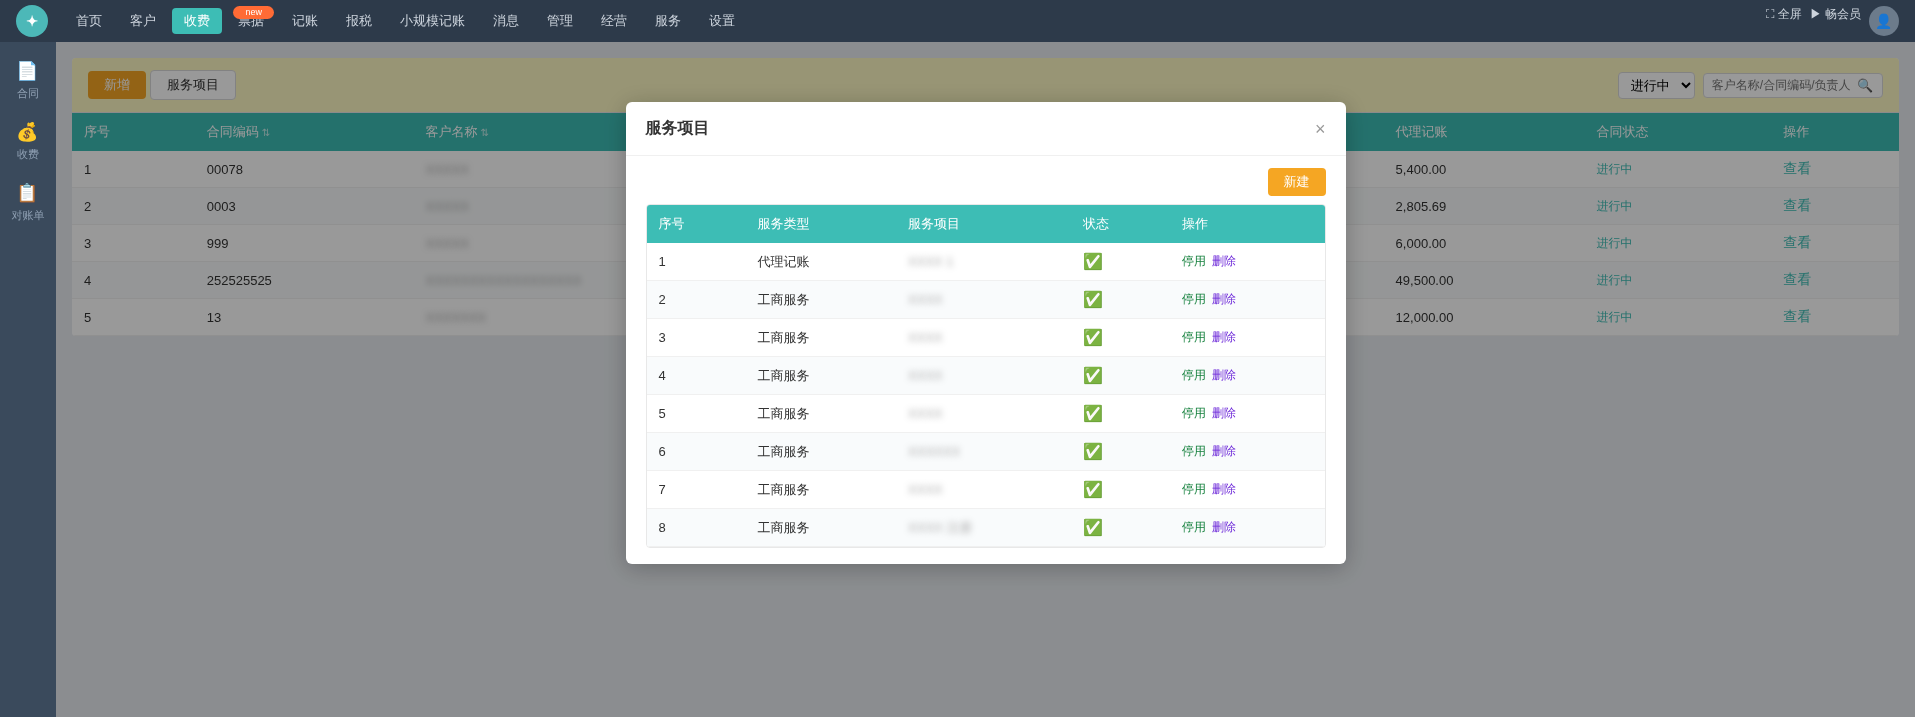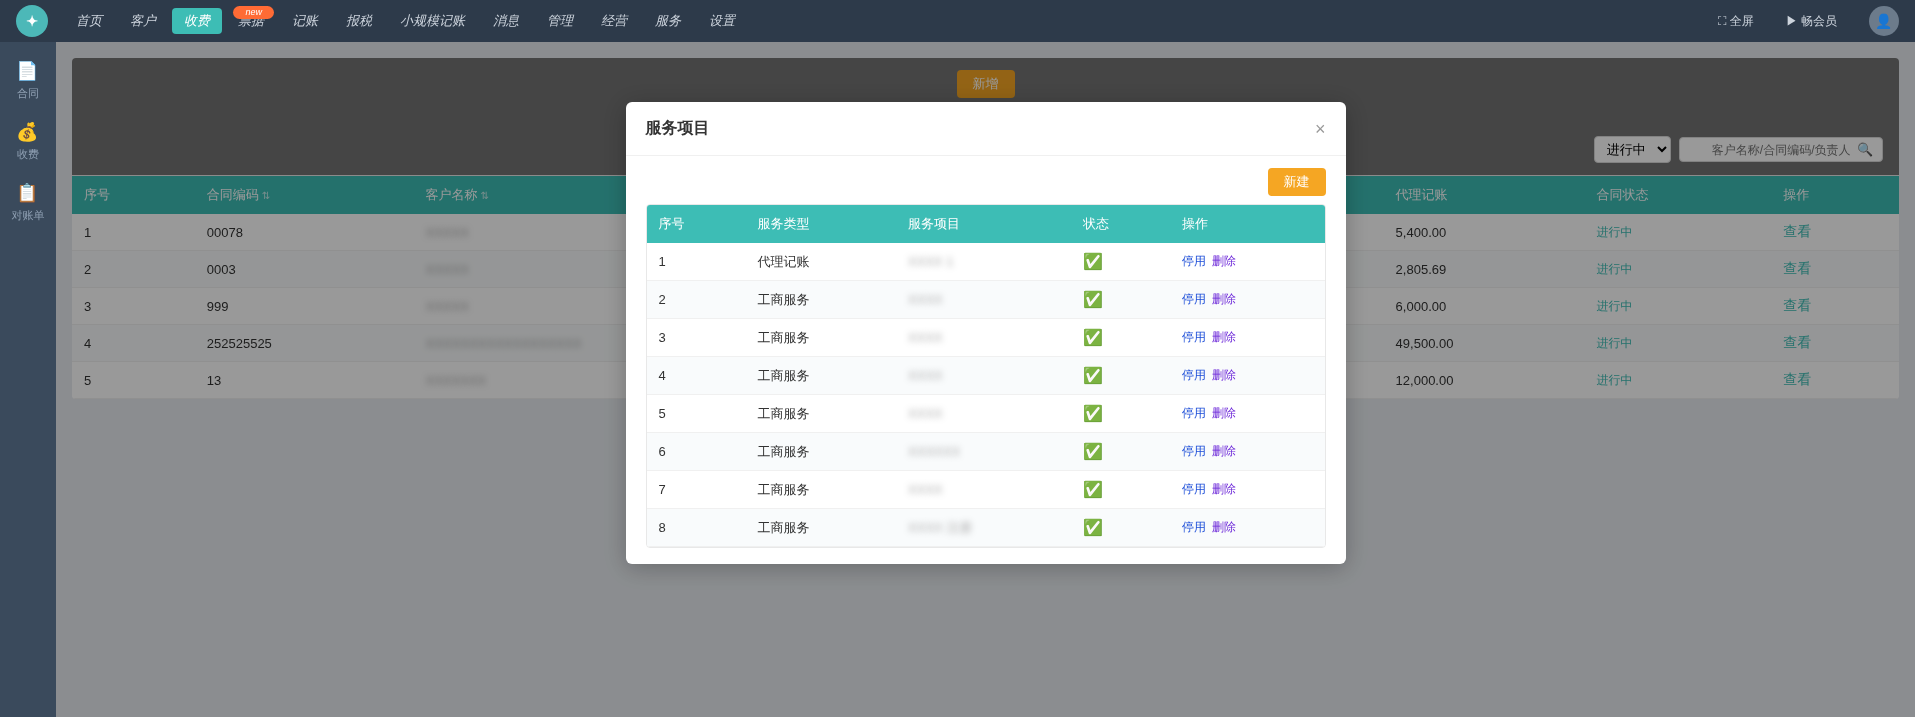--- a/index.html
+++ b/index.html
@@ -10,33 +10,33 @@
       display: flex; align-items: center;
       background: #2d3a4a; height: 42px; padding: 0 16px;
       position: fixed; top: 0; left: 0; right: 0; z-index: 100;
     }
     .top-nav-logo {
       width: 32px; height: 32px; background: #4cb8b8; border-radius: 50%;
       display: flex; align-items: center; justify-content: center;
       color: white; font-size: 14px; font-weight: bold; margin-right: 16px;
       flex-shrink: 0;
     }
-    .top-nav-items { display: flex; align-items: center; flex: 1; gap: 4px; font-style: italic; }
+    .top-nav-items { display: flex; align-items: center; flex: 1; gap: 4px; }
     .nav-item {
       padding: 4px 12px; color: #cdd4dd; cursor: pointer; border-radius: 4px;
       font-size: 13px; position: relative;
     }
     .nav-item.active { background: #3dbdb5; color: #fff; border-radius: 4px; }
     .nav-badge {
       position: absolute; top: -2px; right: 2px;
       background: #ff6b35; color: white; font-size: 9px;
       padding: 1px 12px; border-radius: 8px; line-height: 1.2;
     }
     .top-nav-right {
-      display: flex; align-items: center; gap: 32px; color: #cdd4dd; font-size: 13px;
+      display: flex; align-items: flex-start; gap: 8px; color: #cdd4dd; font-size: 13px;
     }
     .user-avatar {
       width: 30px; height: 30px; background: #6c7b8b; border-radius: 50%;
       display: flex; align-items: center; justify-content: center;
       color: white; font-size: 14px; cursor: pointer;
     }
 
     
     .left-sidebar {
       position: fixed; top: 42px; left: 0; bottom: 0;
@@ -57,42 +57,42 @@
       padding: 16px; min-height: calc(100vh - 42px);
       background: #e8ecf0;
     }
 
     
     .content-area {
       background: #fff; border-radius: 4px; overflow: hidden;
     }
     .content-toolbar {
       display: flex; align-items: center; gap: 4px;
-      padding: 12px 16px; background: #737373; border-bottom: 1px solid #e8e8e8; flex-direction: column;
+      padding: 12px 16px; background: #fef9c3; border-bottom: 1px solid #e8e8e8;
     }
     .btn-new-contract {
       background: #f5a623; color: white; border: none;
       padding: 5px 16px; border-radius: 4px; cursor: pointer; font-size: 13px;
     }
     .btn-service-item {
       background: #fff; color: #333; border: 1px solid #d9d9d9;
       padding: 5px 16px; border-radius: 4px; cursor: pointer; font-size: 13px;
     }
     .toolbar-right { margin-left: auto; display: flex; align-items: center; gap: 8px; }
     .status-select {
       border: 1px solid #d9d9d9; border-radius: 4px; padding: 4px 8px;
       font-size: 13px; background: #fff; cursor: pointer;
     }
     .search-box {
       display: flex; align-items: center;
       border: 1px solid #d9d9d9; border-radius: 4px;
       padding: 4px 8px; background: #fff; gap: 6px;
     }
     .search-box input {
-      border: none; outline: none; font-size: 12px; color: #999; width: 140px; margin-left: 24px;
+      border: none; outline: none; font-size: 12px; color: #999; width: 140px;
     }
 
     
     .contract-table { width: 100%; border-collapse: collapse; }
     .contract-table thead tr { background: #3dbdb5; color: #fff; }
     .contract-table thead th {
       padding: 10px 12px; text-align: left; font-weight: normal; font-size: 13px;
     }
     .contract-table tbody tr:nth-child(even) { background: #f9fbfc; }
     .contract-table tbody tr:nth-child(odd) { background: #fff; }
@@ -140,21 +140,21 @@
     .service-table thead tr { background: #3dbdb5; color: #fff; }
     .service-table thead th {
       padding: 10px 12px; text-align: left; font-weight: normal; font-size: 13px;
     }
     .service-table tbody tr:nth-child(even) { background: #f9fbfc; }
     .service-table tbody tr:nth-child(odd) { background: #fff; }
     .service-table tbody td {
       padding: 9px 12px; font-size: 13px; color: #333; border-bottom: 1px solid #f0f0f0;
     }
     .check-icon { color: #3dbdb5; font-size: 16px; }
-    .btn-stop { color: #1d4ed8; cursor: pointer; font-size: 12px; margin-right: 6px; }
+    .btn-stop { color: #15803d; cursor: pointer; font-size: 12px; margin-right: 6px; }
     .btn-delete { color: #6d28d9; cursor: pointer; font-size: 12px; }
 
     .th-sort { display: inline-flex; align-items: center; gap: 3px; }
     .sort-arrow { font-size: 10px; opacity: 0.7; }
     .service-table-wrap { position: relative; }
   </style>
 </head>
 <body>
 
 <nav class="top-nav">

